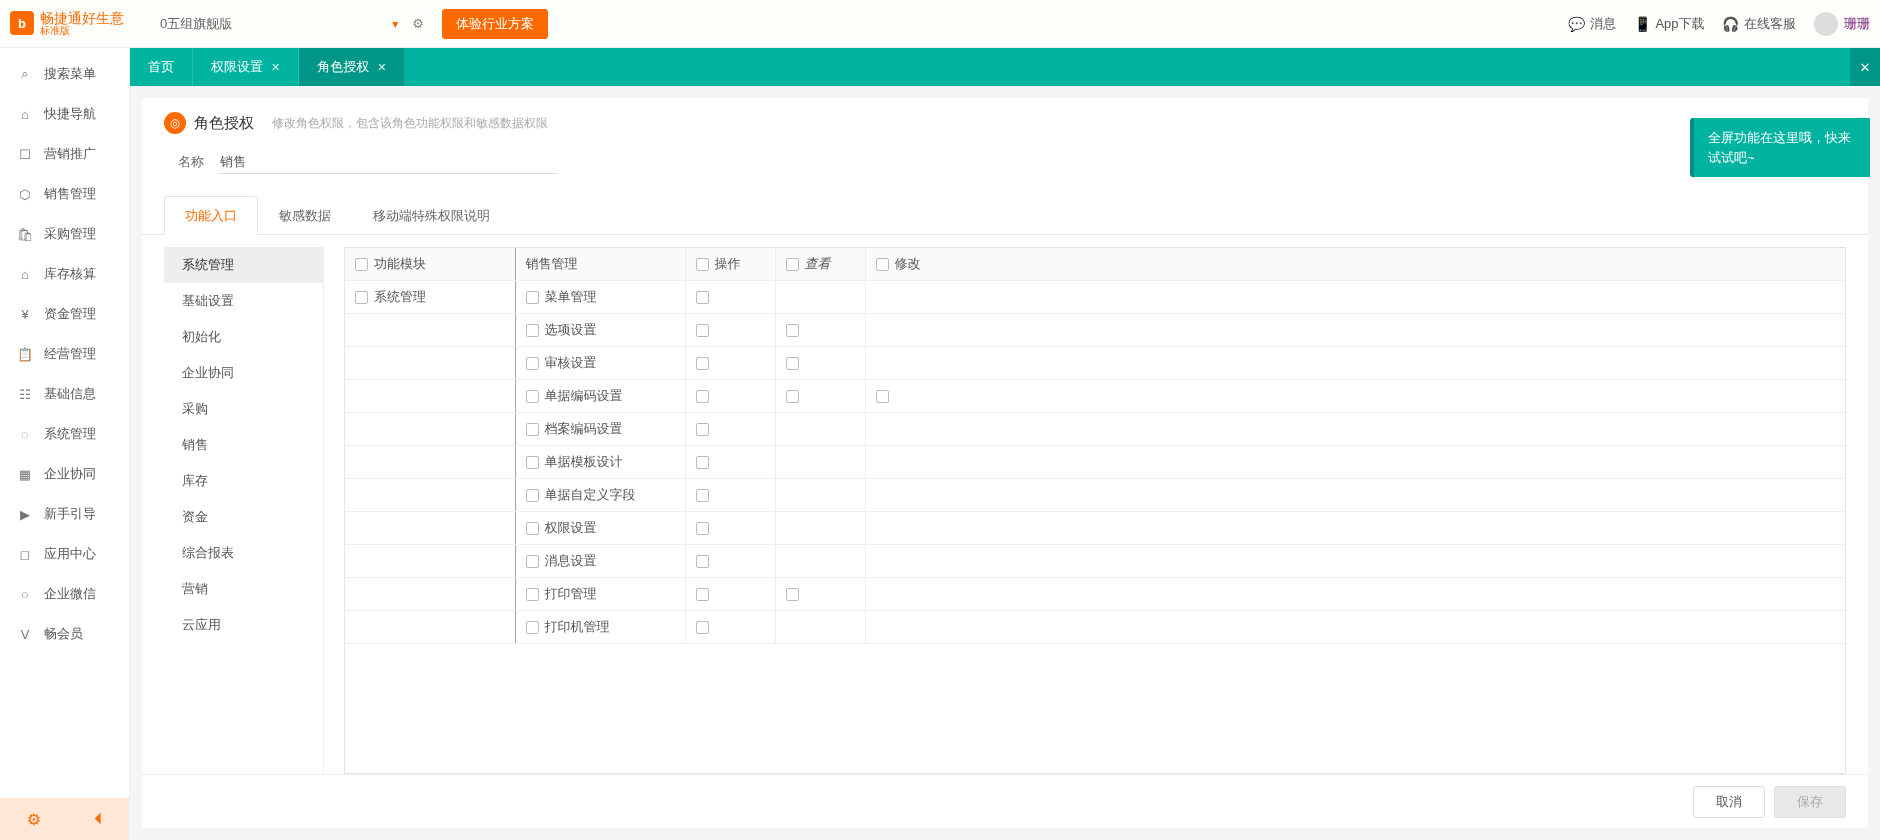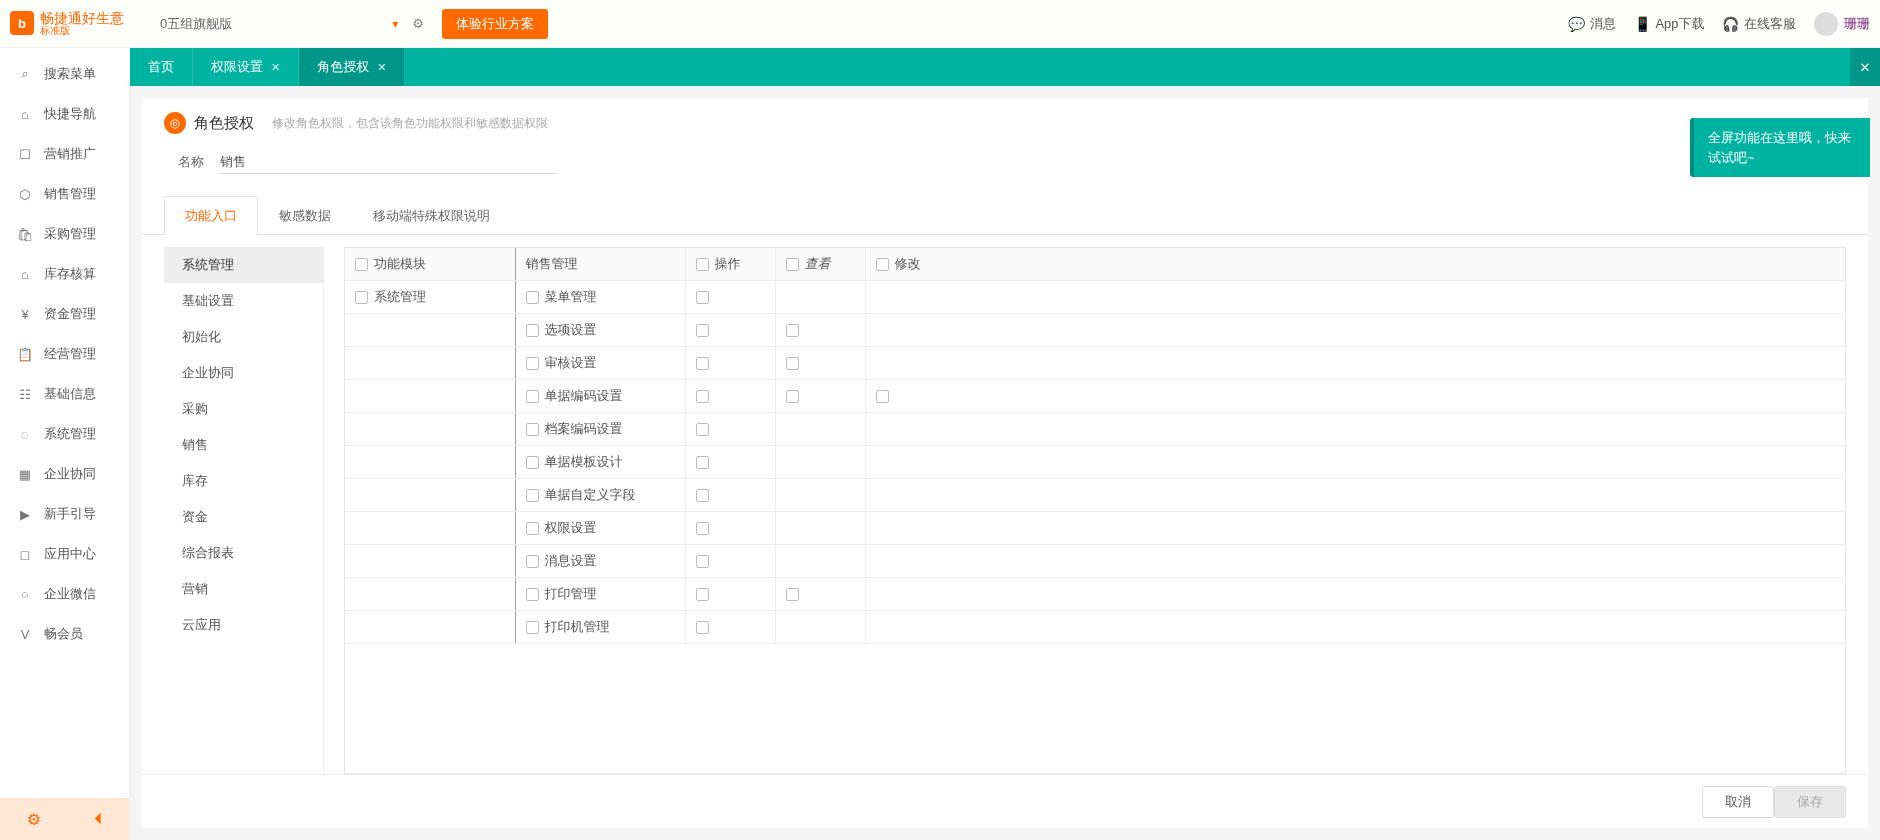--- a/index.html
+++ b/index.html
@@ -72,21 +72,21 @@
 th { background: #fafafa; font-weight: 500; }
 th .th-inner, td .cell { display: flex; align-items: center; gap: 6px; }
 .chk { width: 13px; height: 13px; border: 1px solid #bbb; border-radius: 2px; display: inline-block; cursor: pointer; background: #fff; }
 .col-module { width: 170px; border-right: 1px solid #a3a3a3; }
 .col-func { width: 170px; border-right: 1px solid #eee; }
 .col-op { width: 90px; border-right: 1px solid #eee; }
 .col-view { width: 90px; border-right: 1px solid #eee; font-style: italic; }
 .col-edit { width: auto; }
 
 
-.footer-bar { height: 54px; border-top: 1px solid #eee; display: flex; align-items: center; justify-content: flex-end; padding: 0 22px; gap: 0; background: #fff; }
+.footer-bar { height: 54px; border-top: 1px solid #eee; display: flex; align-items: center; justify-content: flex-end; padding: 0 22px; gap: 9px; background: #fff; }
 .btn { padding: 6px 22px; border: 1px solid #ddd; background: #fff; border-radius: 3px; font-size: 13px; cursor: pointer; color: #555; }
 .btn.primary { background: #e8e8e8; color: #aaa; border-color: #e0e0e0; cursor: not-allowed; }
 
 
 .callout { position: absolute; right: -2px; top: 20px; background: #00b3a1; color: #fff; padding: 10px 14px; font-size: 13px; border-radius: 3px 0 0 3px; max-width: 180px; line-height: 1.5; border-left: 4px solid #008f80; }
 </style>
 </head>
 <body>
 
 <div class="app">

